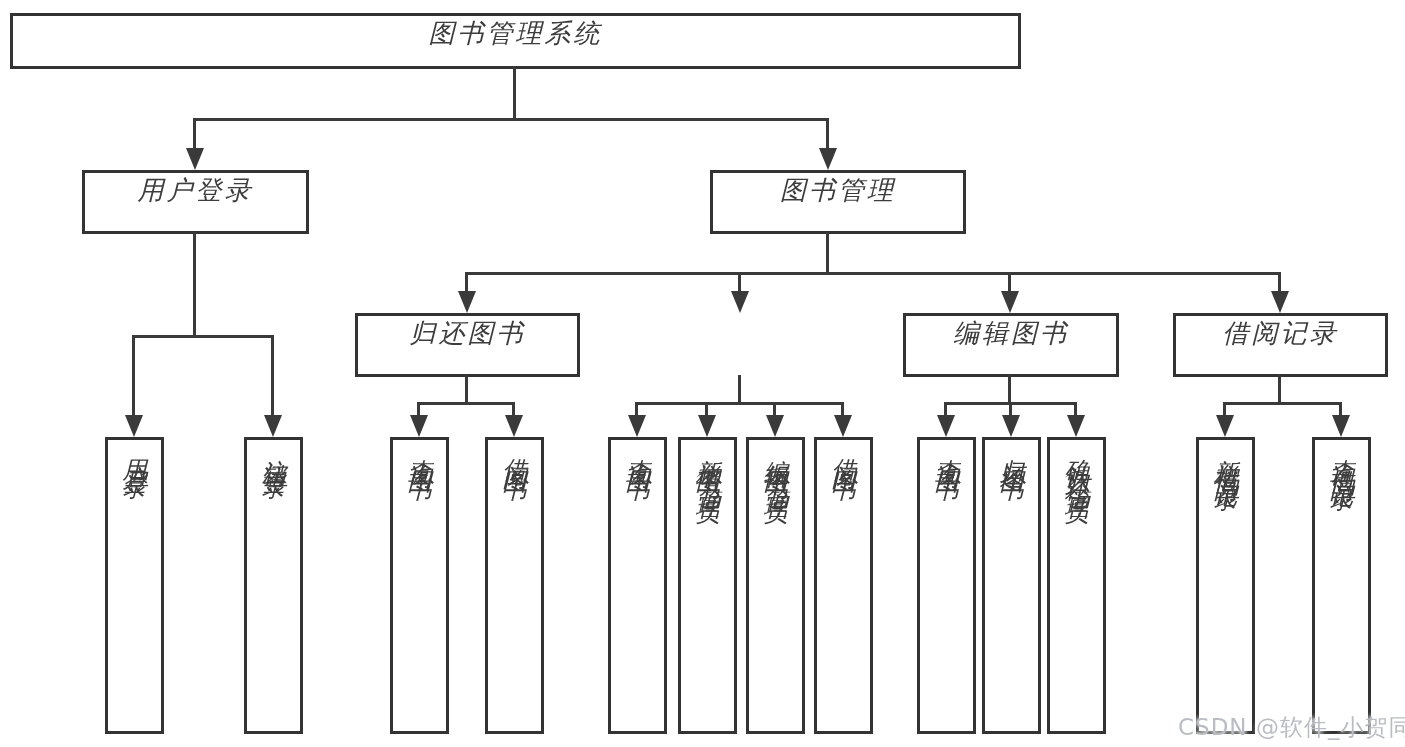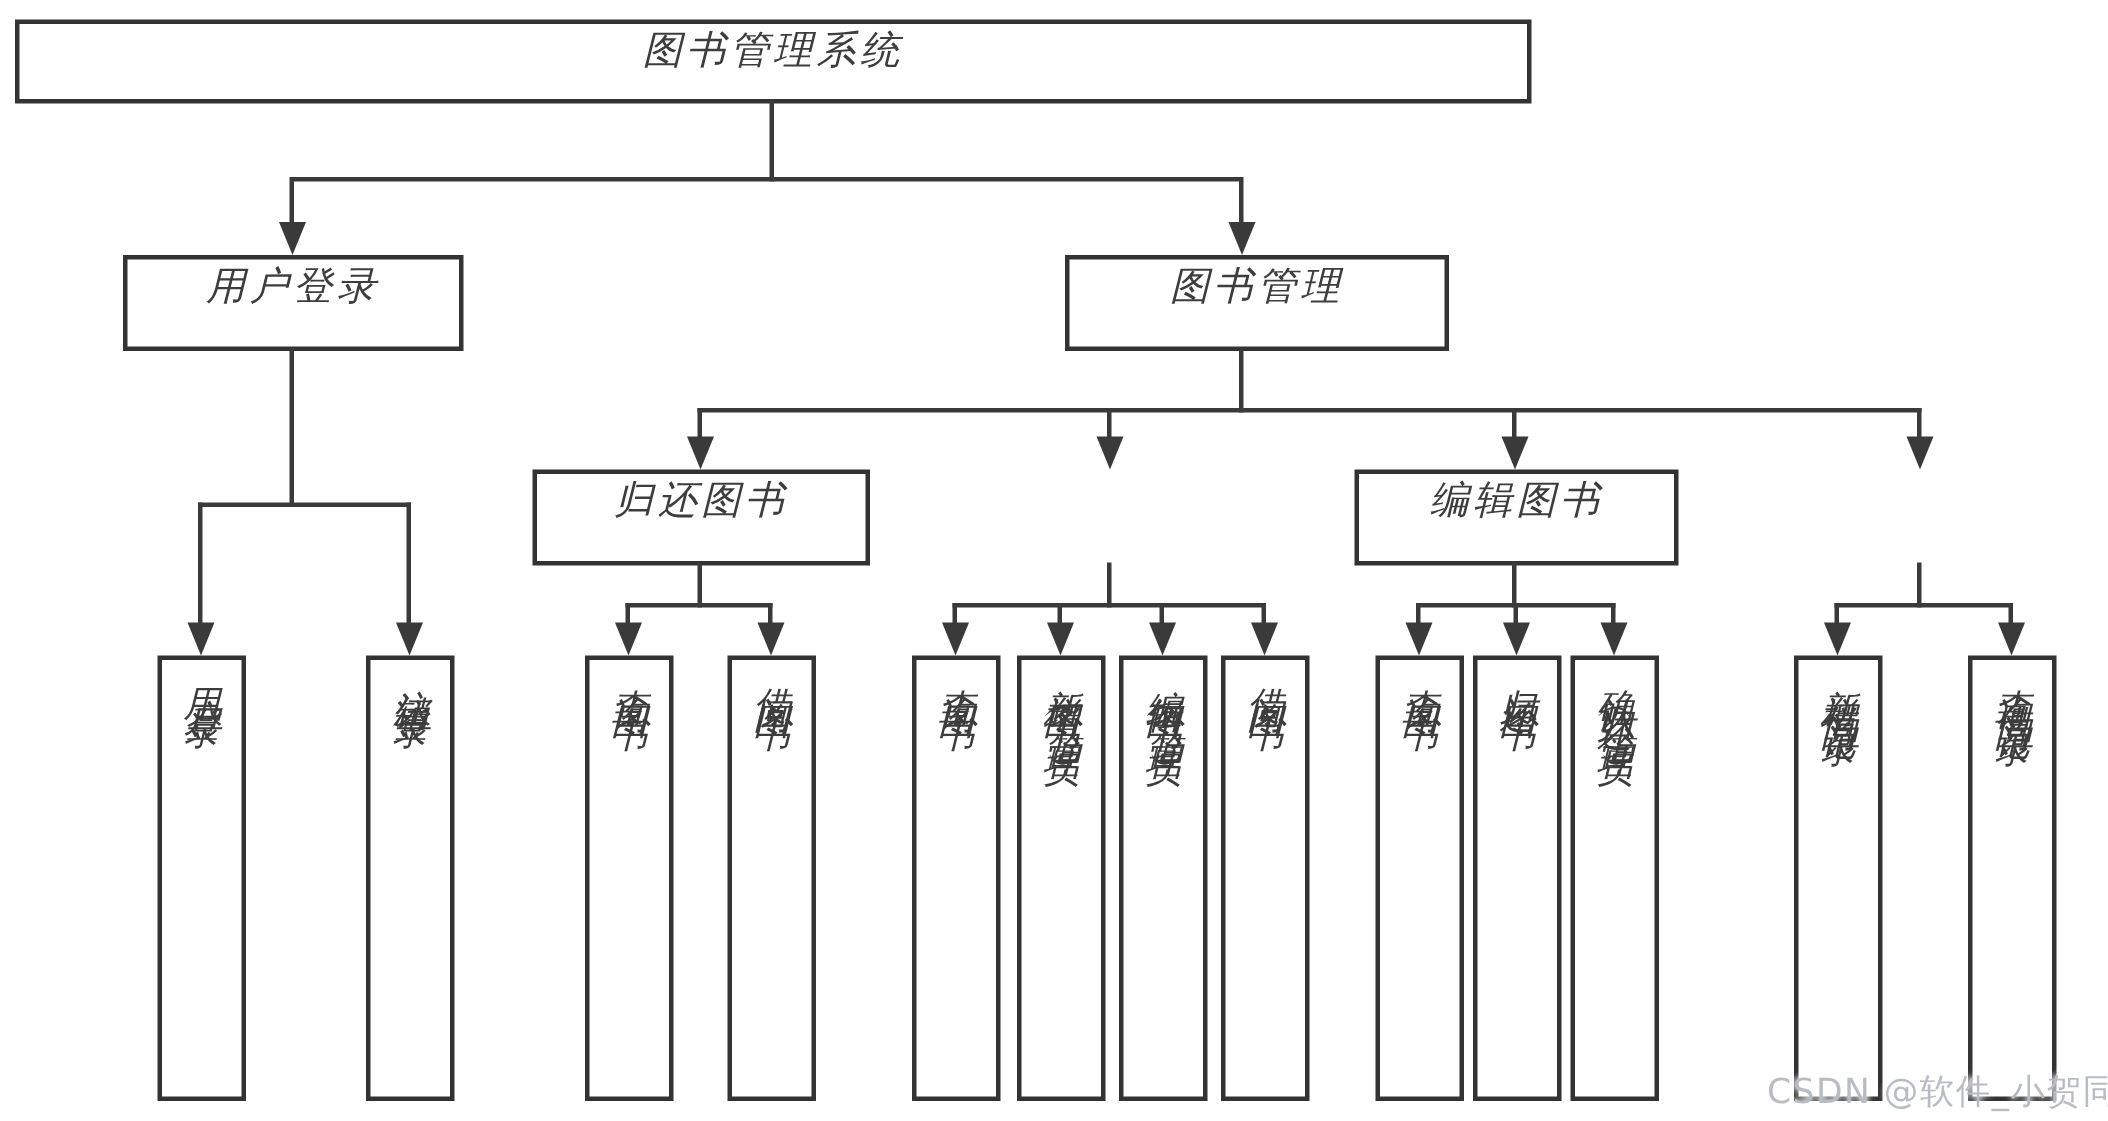--- a/index.html
+++ b/index.html
@@ -74,20 +74,23 @@
   </div>
   <div class="box hbox" style="left:710px;top:170px;width:256px;height:64px">
     <span>图书管理</span>
   </div>
 
   <div class="box hbox" style="left:355px;top:313px;width:225px;height:64px">
     <span>归还图书</span>
   </div>
   <div class="box hbox" style="left:903px;top:313px;width:216px;height:64px">
     <span>编辑图书</span>
+  </div>
+  <div class="box hbox" style="left:1173px;top:313px;width:215px;height:64px">
+    <span>借阅记录</span>
   </div>
 
   <div class="box vbox" style="left:105px;top:437px;width:59px;height:297px">
     <span>用户登录</span>
   </div>
   <div class="box vbox" style="left:244px;top:437px;width:59px;height:297px">
     <span>注销登录</span>
   </div>
 
   <div class="box vbox" style="left:390px;top:437px;width:59px;height:297px">

